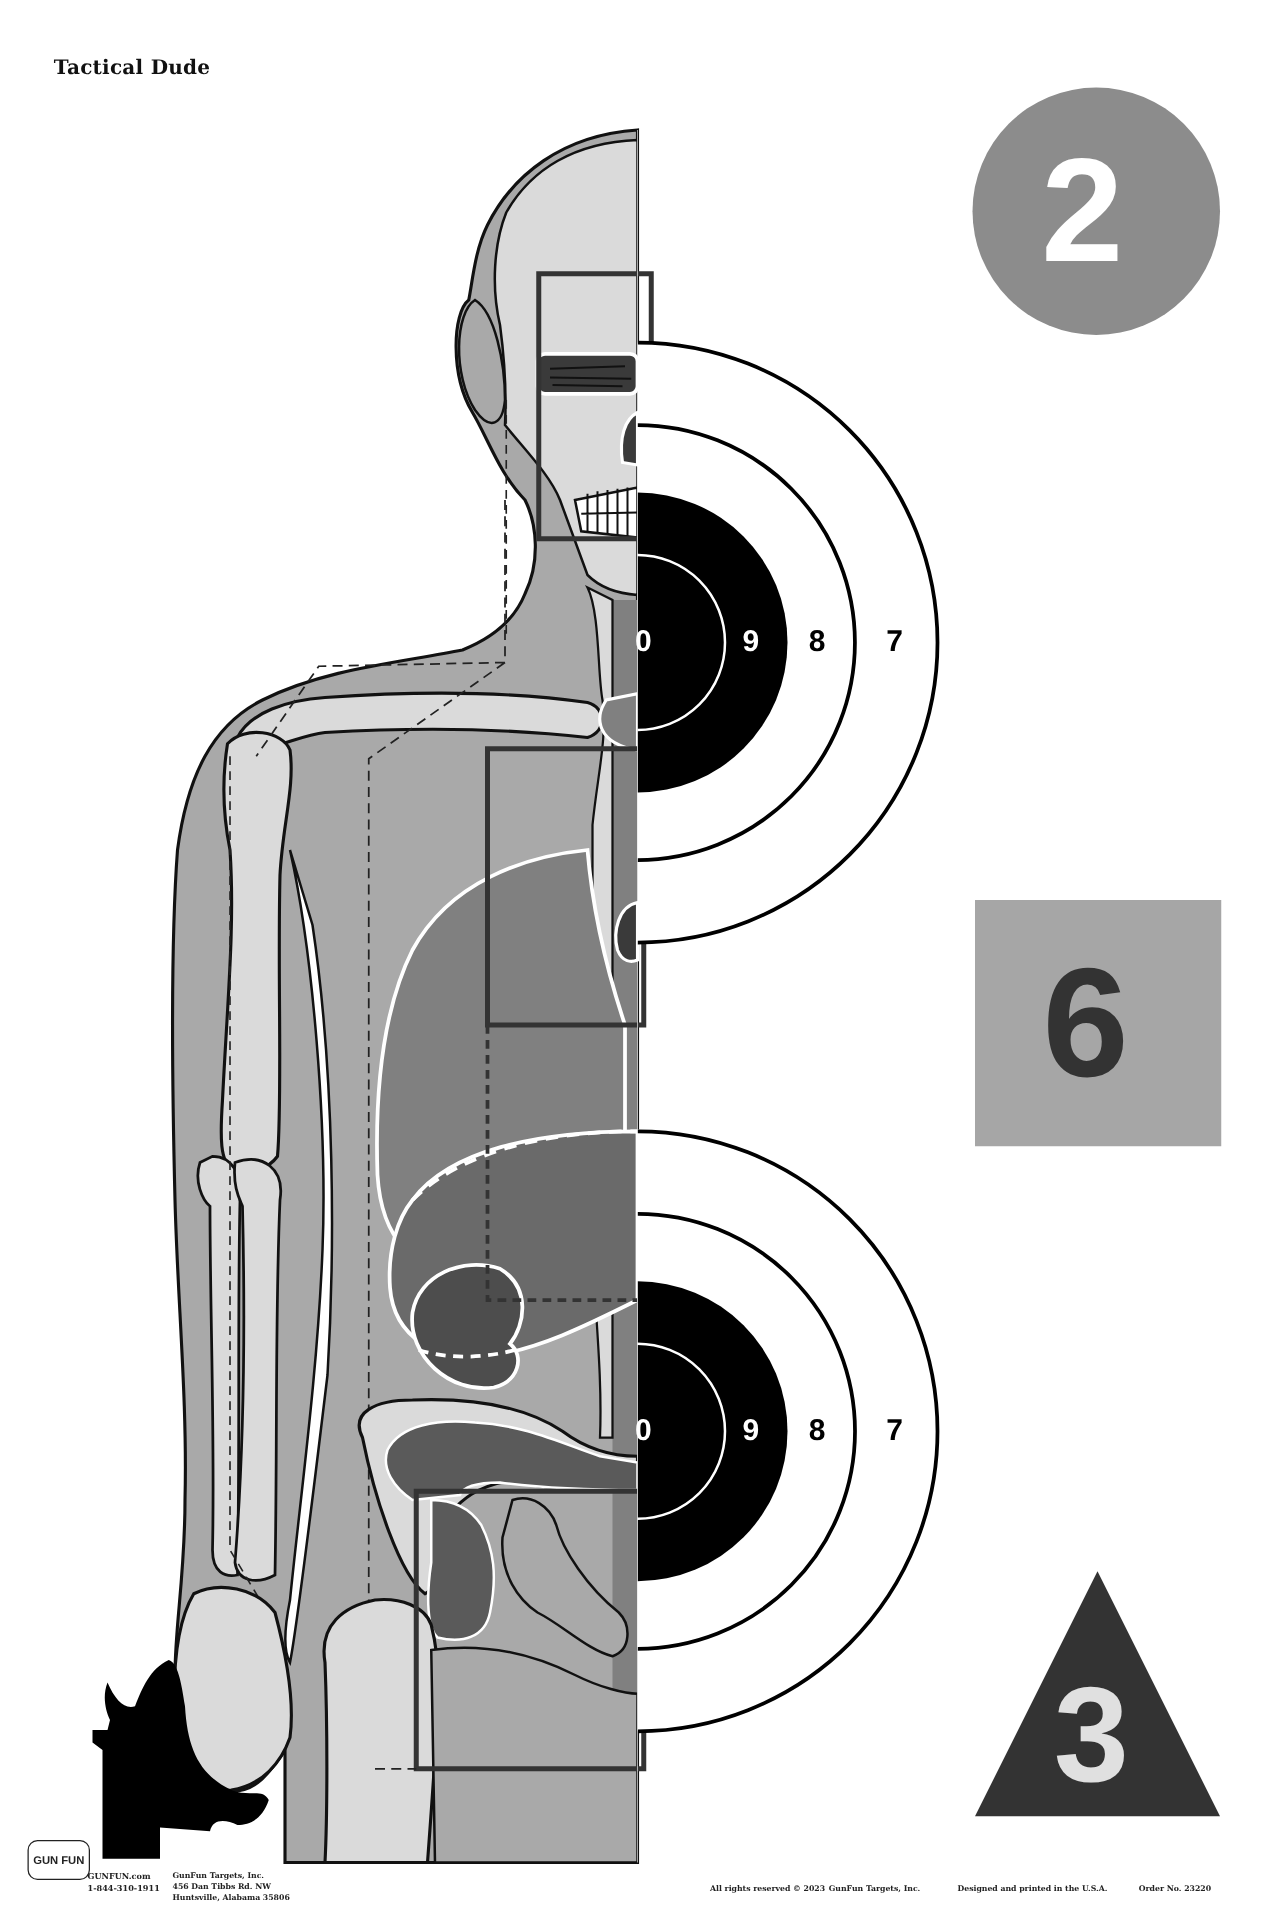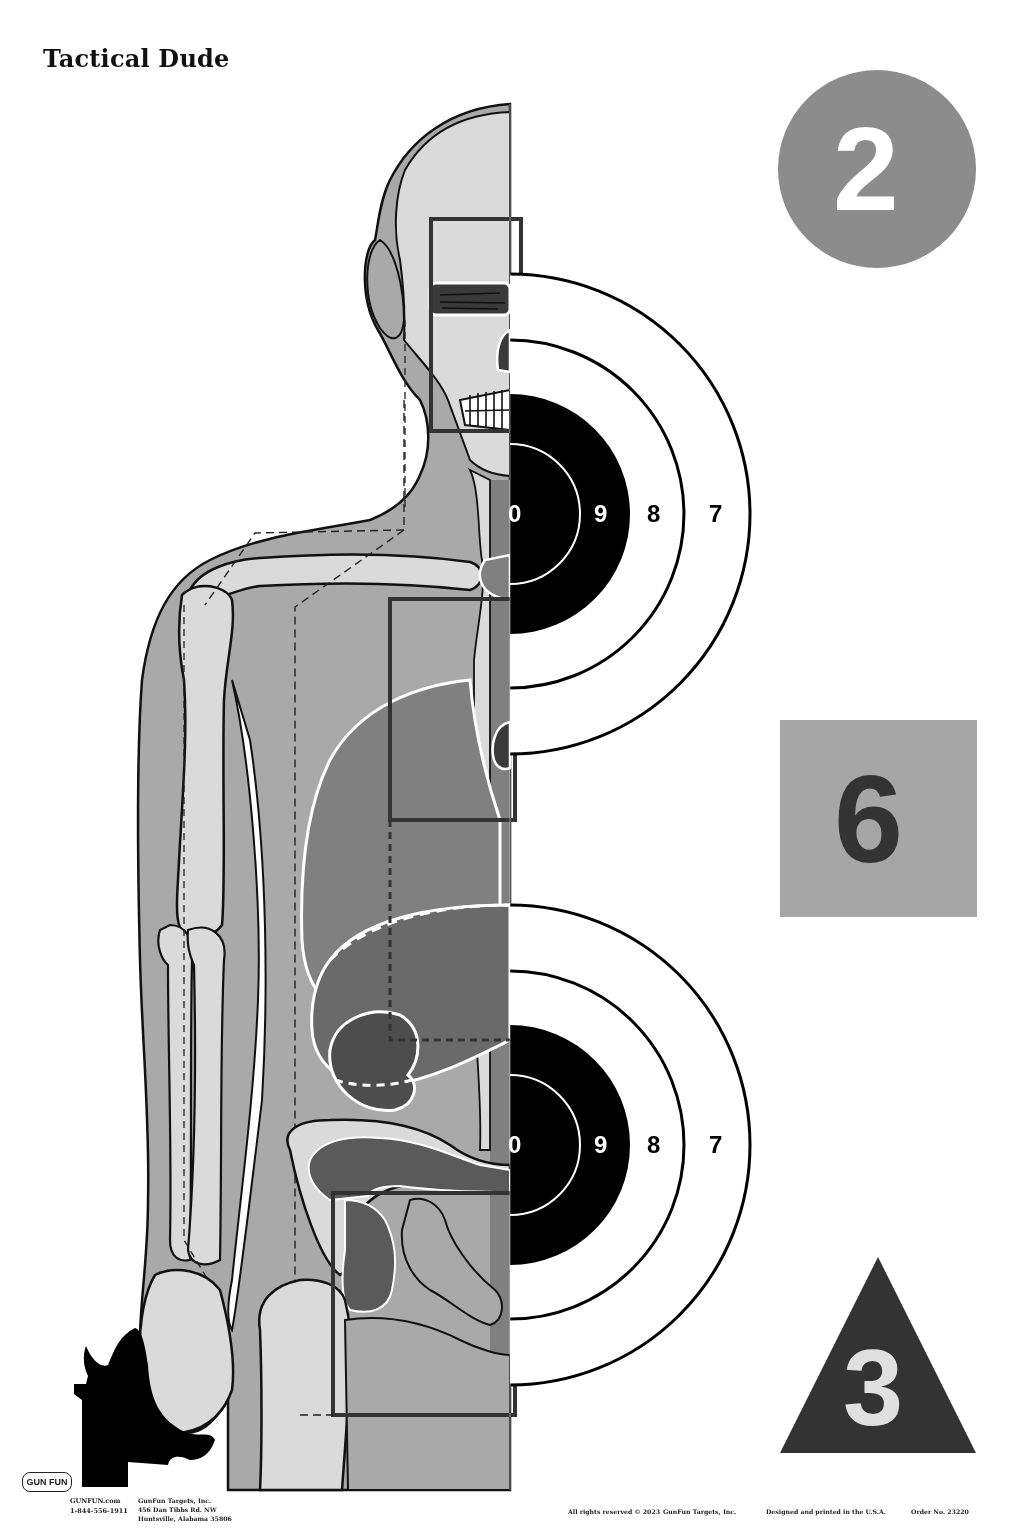--- a/index.html
+++ b/index.html
@@ -1,21 +1,21 @@
 <!DOCTYPE html>
 <html><head>
 <meta charset="utf-8">
 <style>
   html, body { margin: 0; padding: 0; background: #ffffff; }
   body { width: 1009px; height: 1536px; position: relative; overflow: hidden; font-family: "DejaVu Serif", serif; }
-  .title { position: absolute; left: 43px; top: 44px; font-family: "DejaVu Serif", serif; font-weight: bold; font-size: 24px; color: #111; letter-spacing: 0.2px; }
+  .title { position: absolute; left: 43px; top: 44px; font-family: "DejaVu Serif", serif; font-weight: bold; font-size: 16px; color: #111; letter-spacing: 0.2px; }
   svg.art { position: absolute; left: 0; top: 0; }
   .shape-num { font-family: "Liberation Sans", sans-serif; font-weight: bold; }
   .foot { position: absolute; font-family: "DejaVu Serif", serif; font-weight: bold; font-size: 6.2px; color: #222; line-height: 9px; white-space: nowrap; }
-  .logo { position: absolute; left: 22px; top: 1472px; width: 50px; height: 20px; border: 1.5px solid #222; border-radius: 8px; display: flex; align-items: center; justify-content: center; font-family: "Liberation Sans", sans-serif; font-weight: bold; font-size: 9px; color: #222; box-sizing: border-box; }
+  .logo { position: absolute; left: 22px; top: 1472px; width: 50px; height: 32px; border: 1.5px solid #222; border-radius: 8px; display: flex; align-items: center; justify-content: center; font-family: "Liberation Sans", sans-serif; font-weight: bold; font-size: 9px; color: #222; box-sizing: border-box; }
   .logo-sub { position: absolute; left: 22px; top: 1496px; font-family: "DejaVu Serif", serif; font-weight: bold; font-size: 6.5px; color: #222; line-height: 10px; margin-left: 48px; }
 </style>
 </head>
 <body>
 
 <div class="title">Tactical Dude</div>
 
 <svg class="art" width="1009" height="1536" viewBox="0 0 1009 1536">
 
   <g>
@@ -123,21 +123,21 @@
   <span class="shape-num" style="position:absolute;left:833px;top:105px;font-size:118px;line-height:128px;color:#ffffff;">2</span>
   <span class="shape-num" style="position:absolute;left:834px;top:752px;font-size:124px;line-height:134px;color:#333333;">6</span>
   <span class="shape-num" style="position:absolute;left:843px;top:1330px;font-size:108px;line-height:116px;color:#e0e0e0;">3</span>
 </div>
 
 <div class="logo">
   <span>GUN FUN</span>
 </div>
 <div class="logo-sub">
   <div>GUNFUN.com</div>
-  <div>1-844-556-1911</div>
+  <div>1-844-310-1911</div>
 </div>
 <div class="foot" style="left:138px;top:1496px;">
   <div>GunFun Targets, Inc.</div>
   <div>456 Dan Tibbs Rd. NW</div>
   <div>Huntsville, Alabama 35806</div>
 </div>
 <div class="foot" style="left:568px;top:1507px;">All rights reserved © 2023</div>
 <div class="foot" style="left:663px;top:1507px;">GunFun Targets, Inc.</div>
 <div class="foot" style="left:766px;top:1507px;">Designed and printed in the U.S.A.</div>
 <div class="foot" style="left:911px;top:1507px;">Order No. 23220</div>

